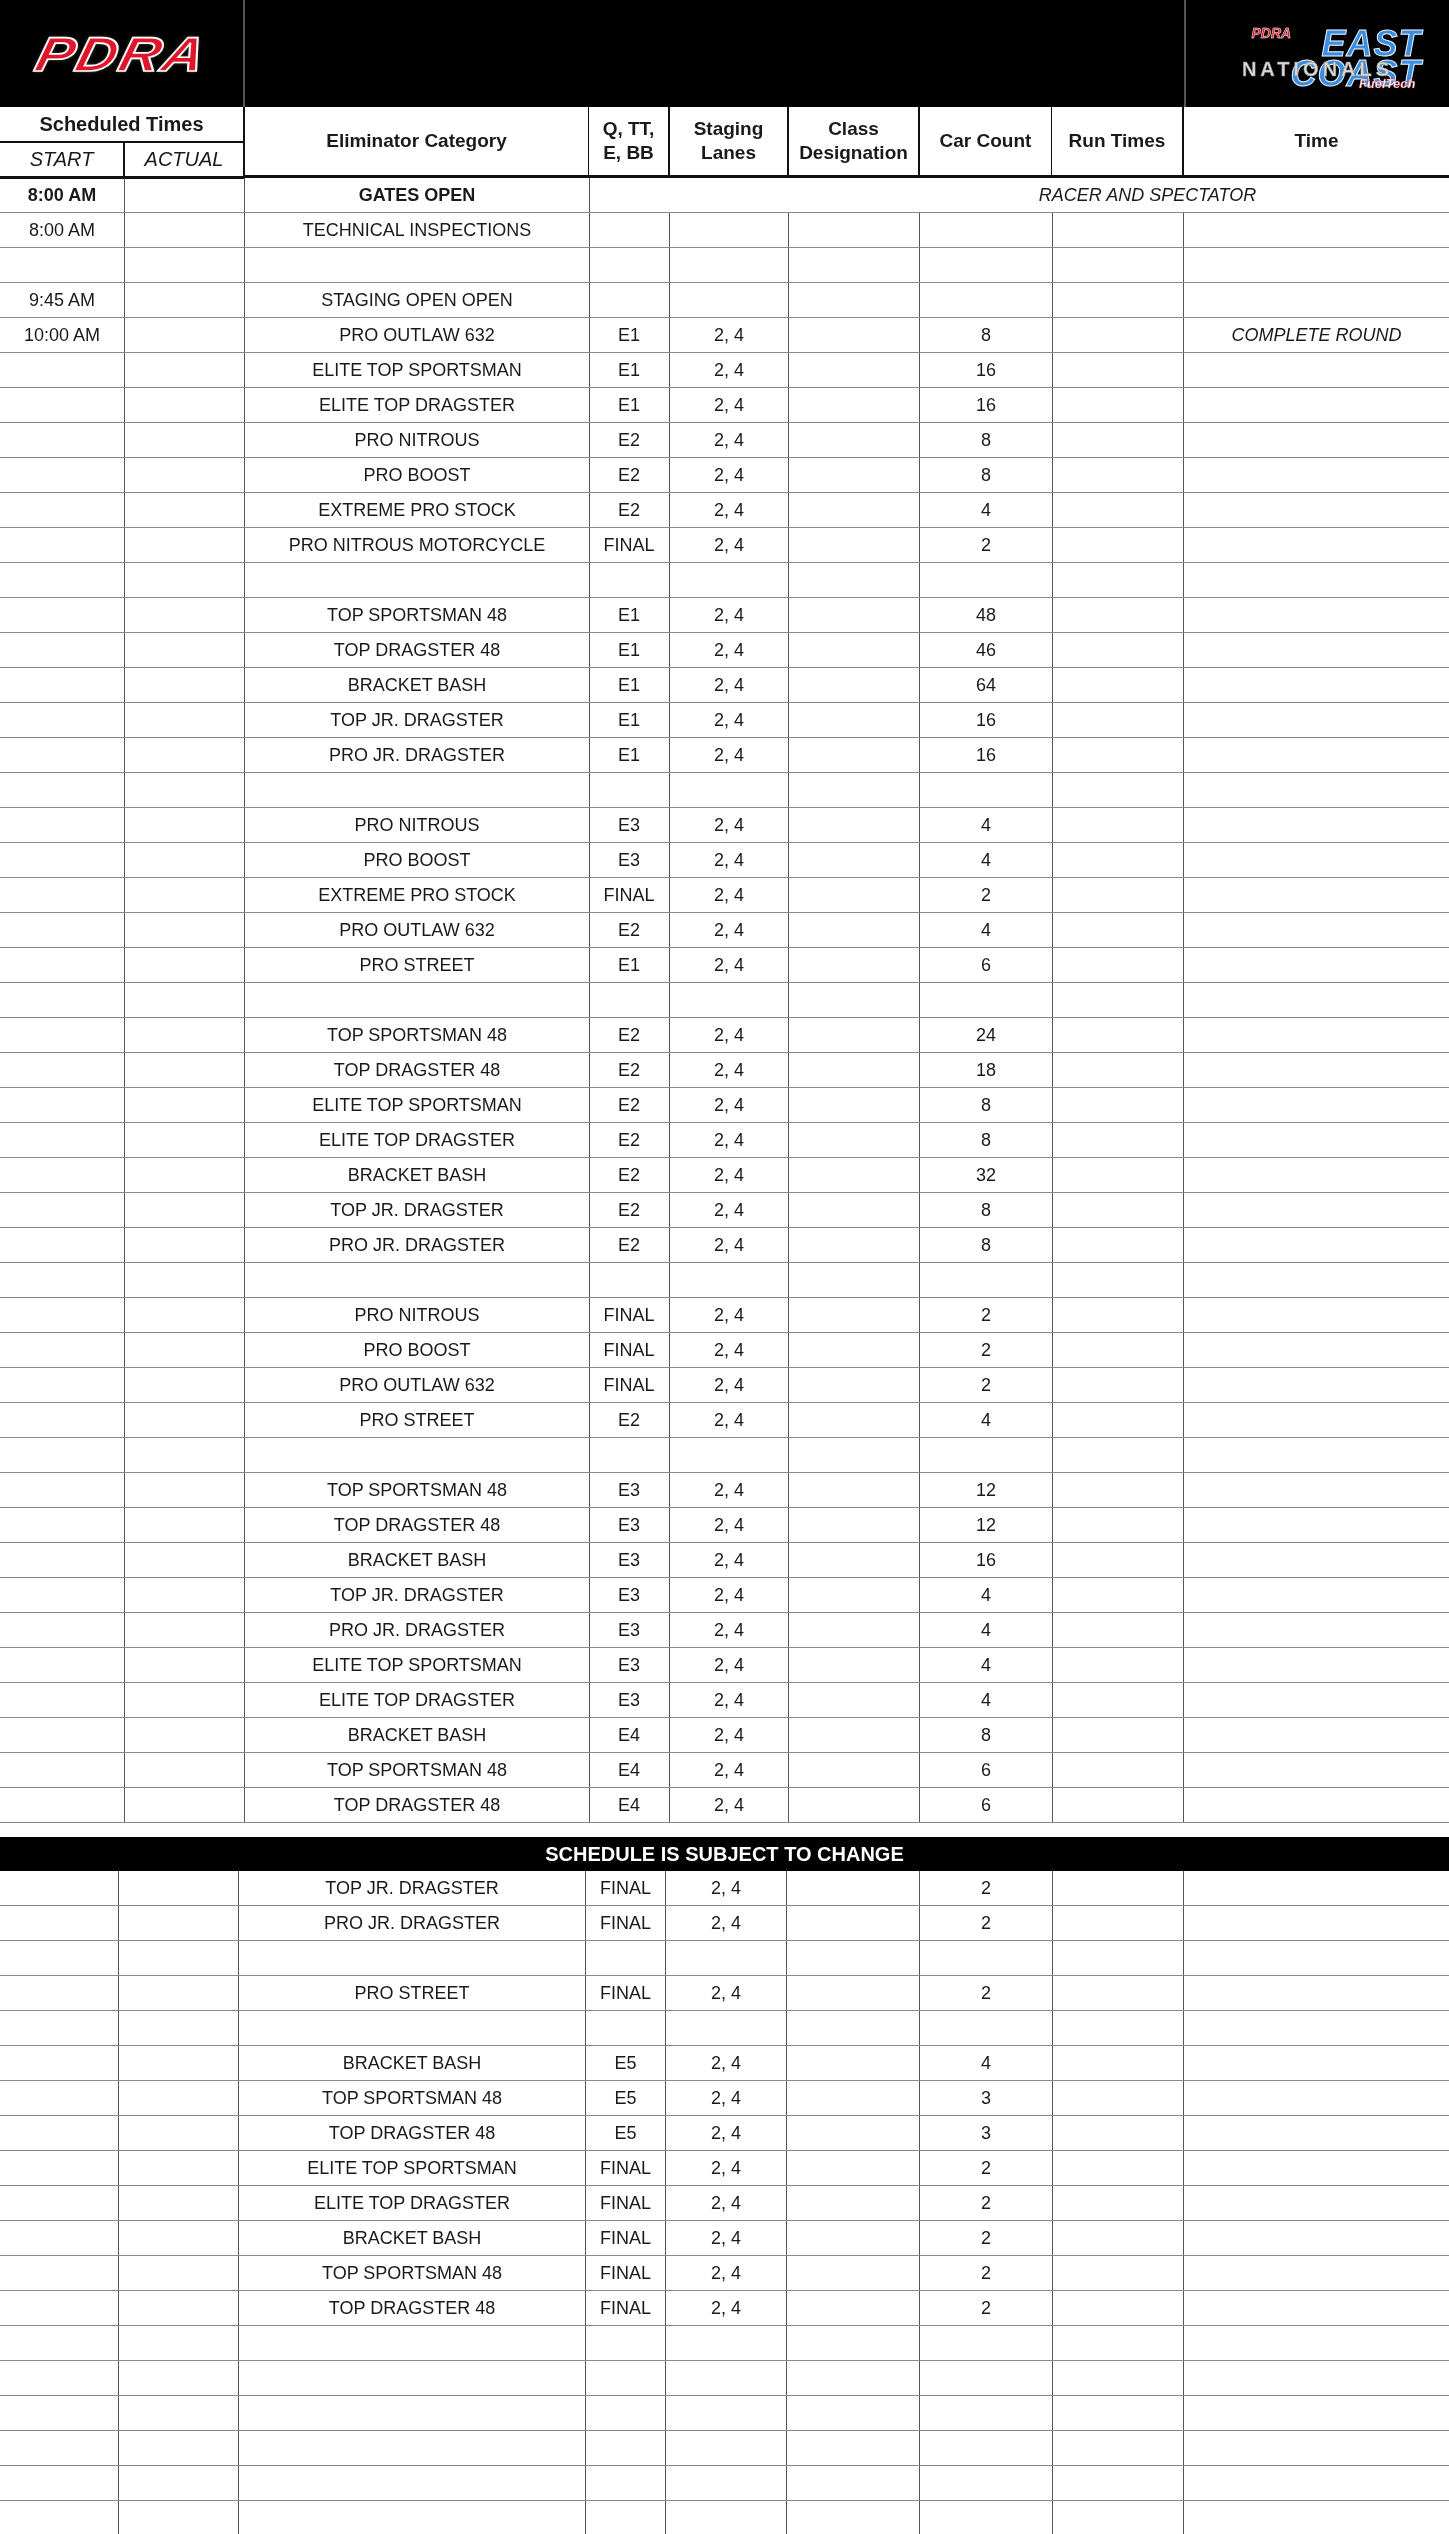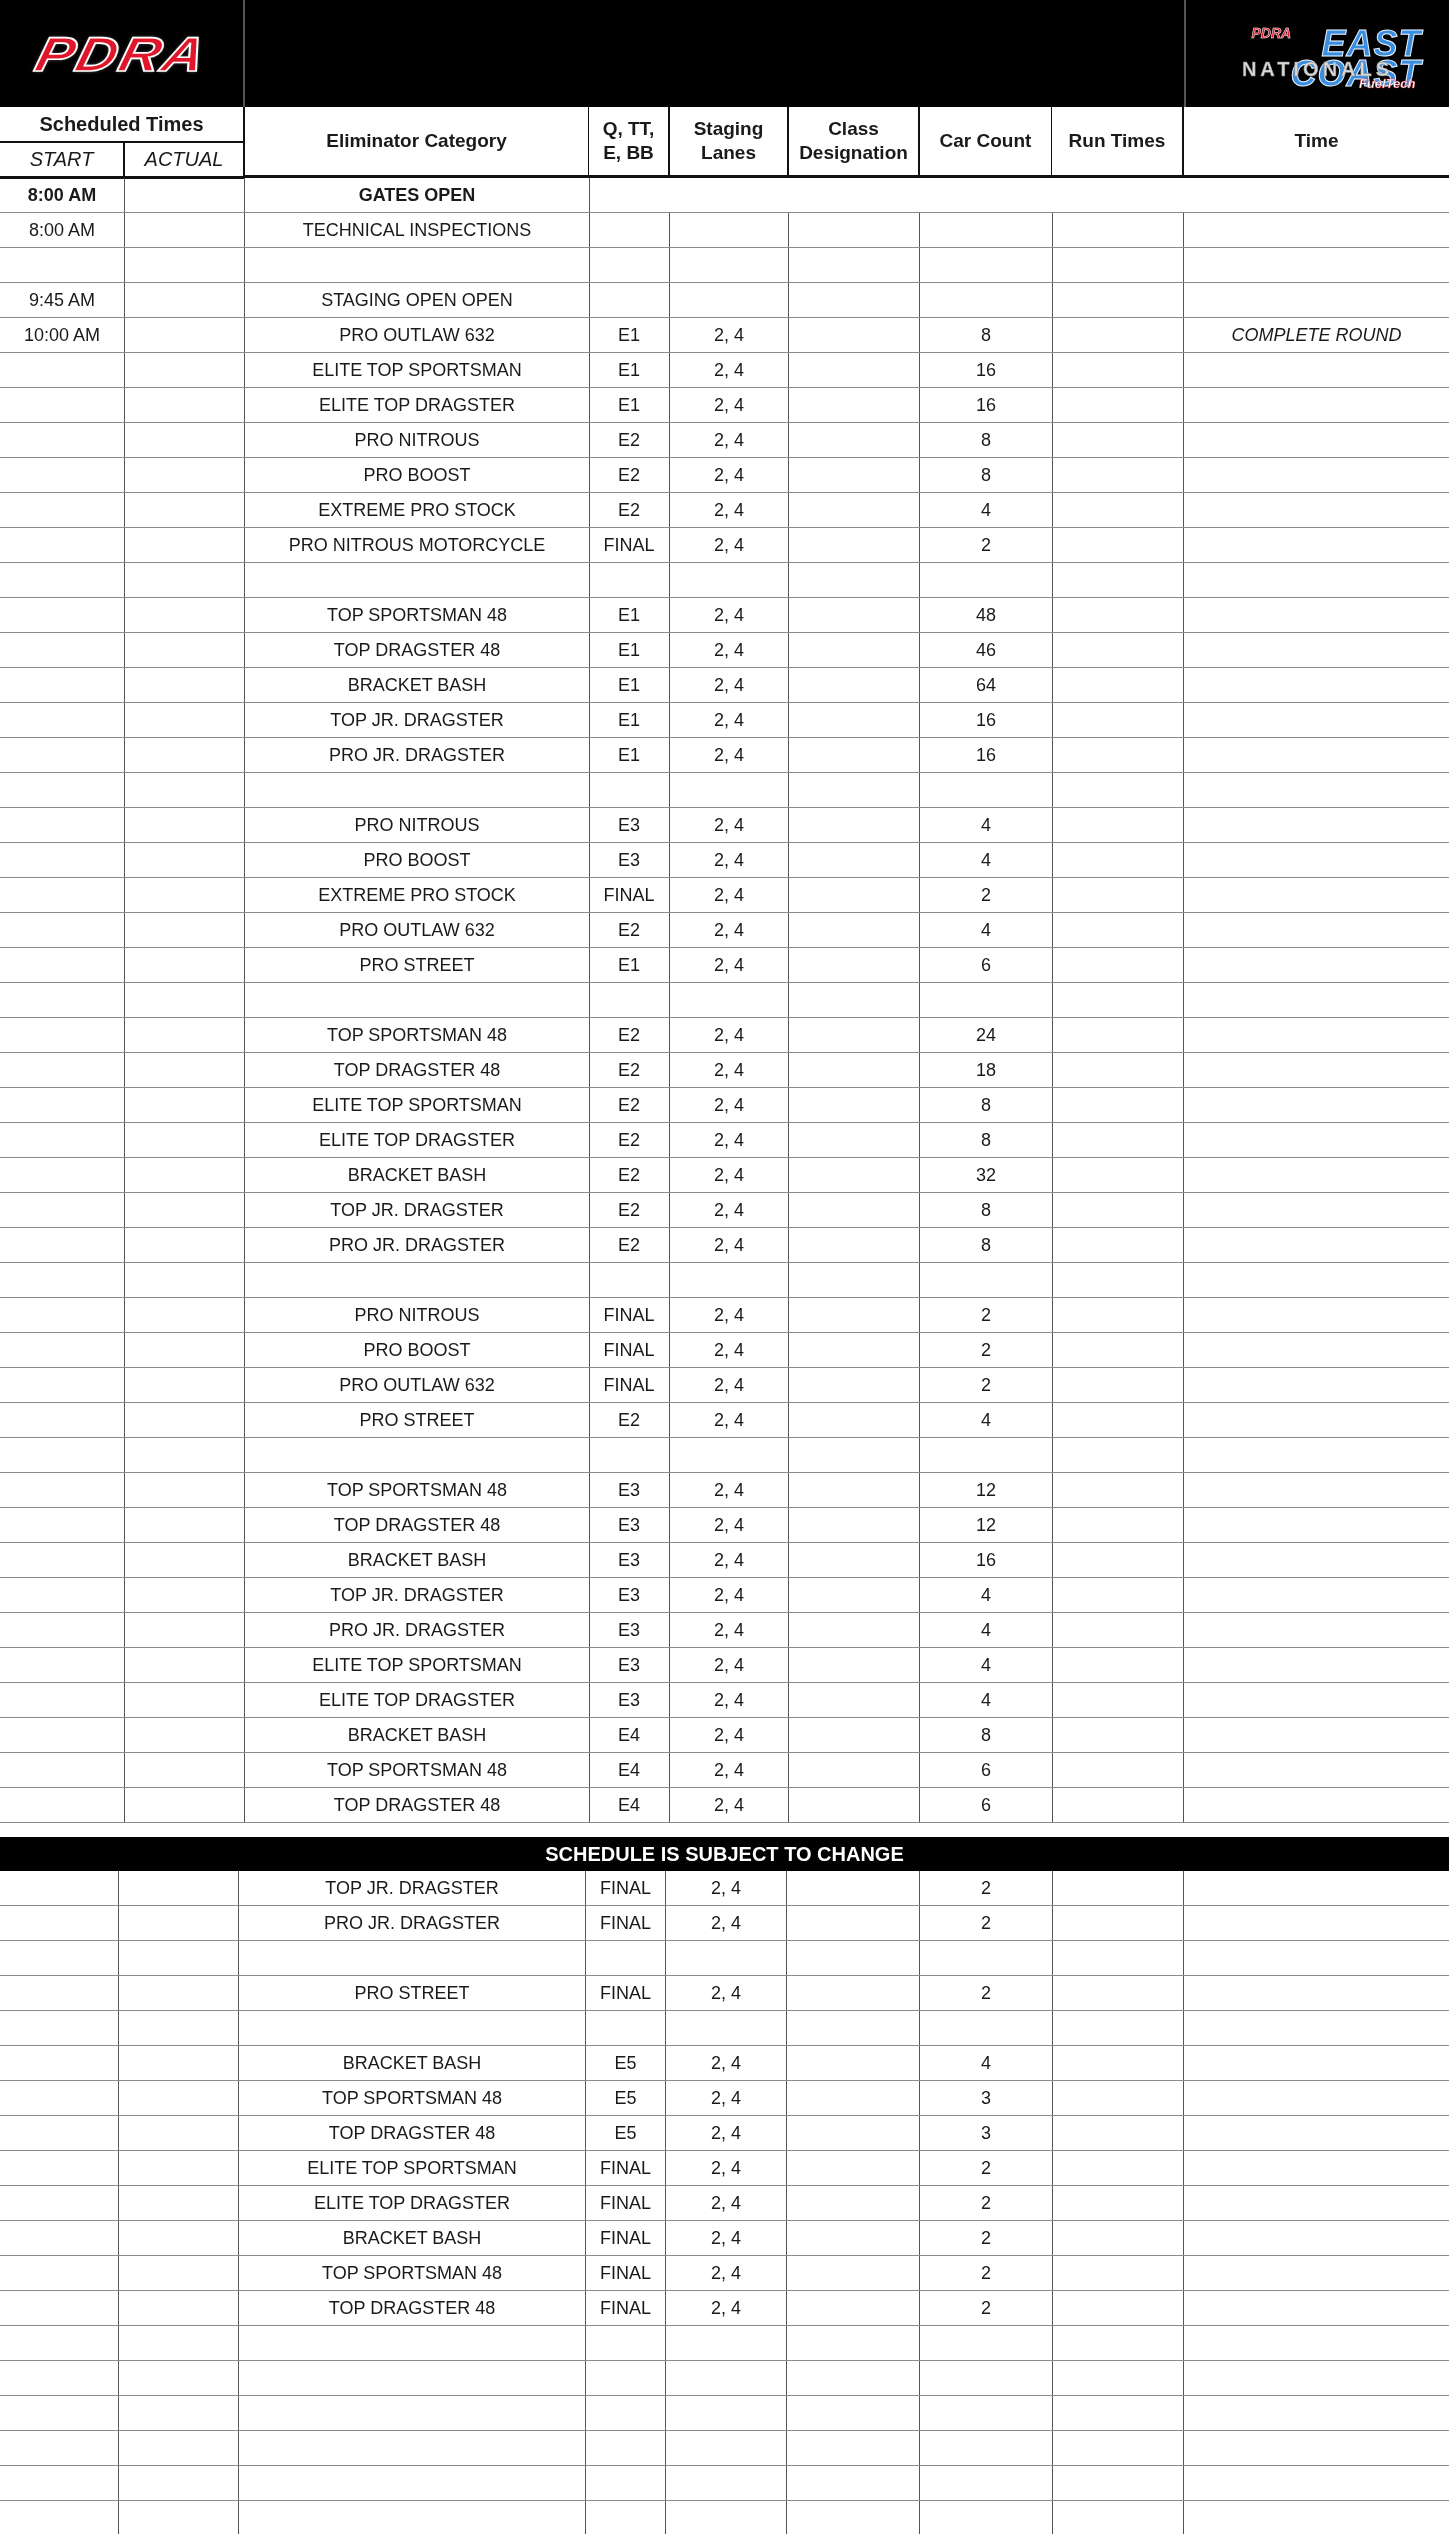--- a/index.html
+++ b/index.html
@@ -56,20 +56,21 @@
 <div class="hdr" style="left:789px;width:131px;padding:0 6px;">Class Designation</div>
 <div class="hdr" style="left:920px;width:133px;">Car Count</div>
 <div class="hdr" style="left:1052px;width:132px;">Run Times</div>
 <div class="hdr" style="left:1184px;width:265px;border-right:none;">Time</div>
 
 <div class="grid upper" id="upper-grid" style="top:178px;">
     <div class="row">
       <div class="cell bold" style="left: 0px; width: 125px;">8:00 AM</div>
       <div class="cell italic" style="left: 125px; width: 120px;"></div>
       <div class="cell bold" style="left: 245px; width: 345px;">GATES OPEN</div>
+      <div class="cell italic" style="left: 589px; width: 860px; border-right: none; padding-left: 257px;">RACER AND SPECTATOR</div>
     </div>
     <div class="row">
       <div class="cell" style="left: 0px; width: 125px;">8:00 AM</div>
       <div class="cell italic" style="left: 125px; width: 120px;"></div>
       <div class="cell" style="left: 245px; width: 345px;">TECHNICAL INSPECTIONS</div>
       <div class="cell" style="left: 589px; width: 81px;"></div>
       <div class="cell" style="left: 670px; width: 119px;"></div>
       <div class="cell" style="left: 789px; width: 131px;"></div>
       <div class="cell" style="left: 920px; width: 133px;"></div>
       <div class="cell" style="left: 1052px; width: 132px;"></div>

